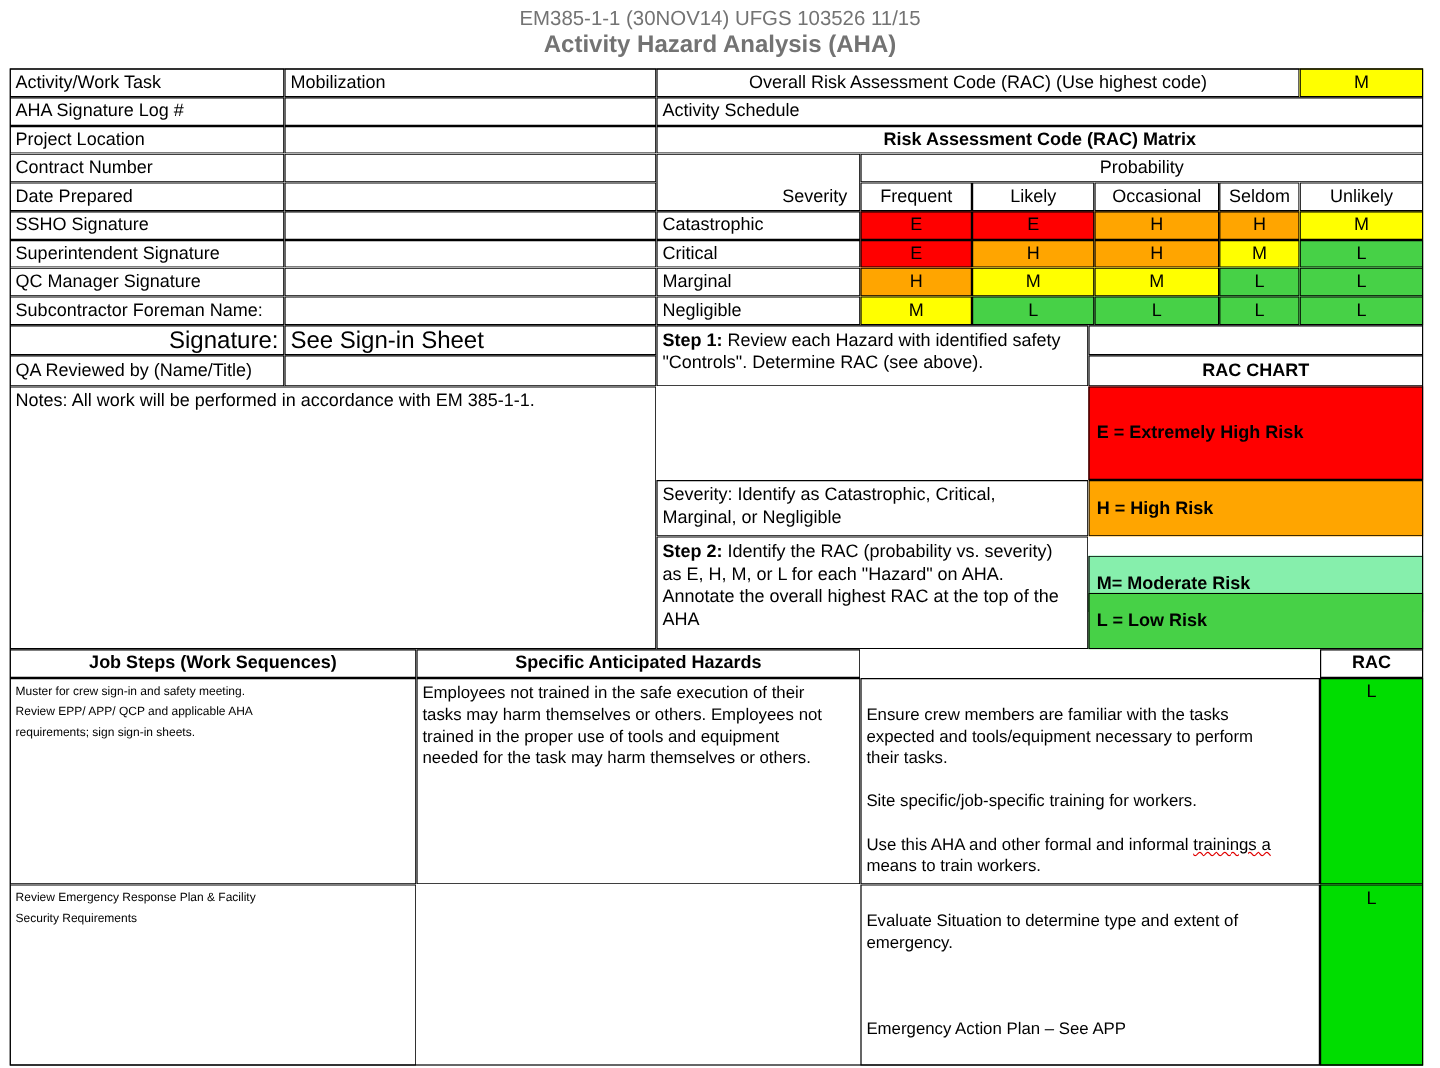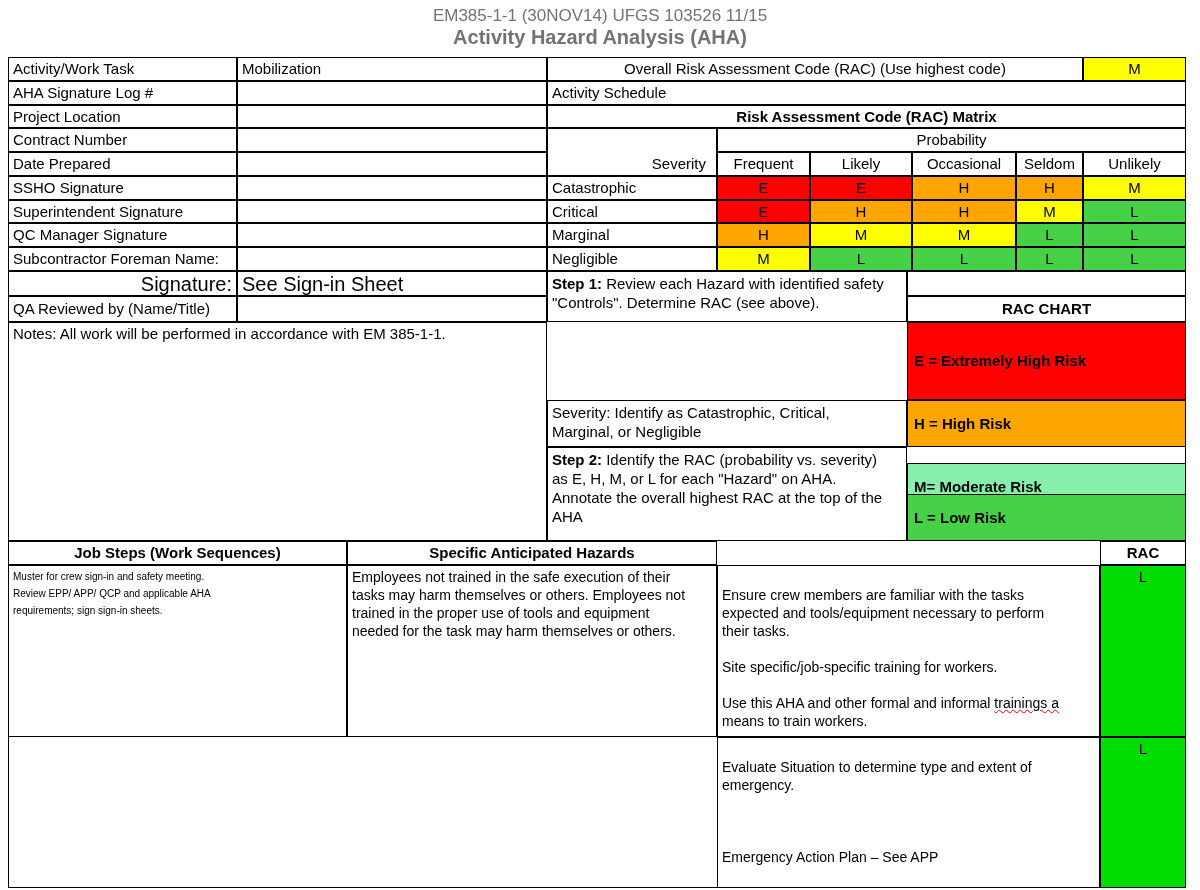--- a/index.html
+++ b/index.html
@@ -136,20 +136,22 @@
     <div class="para">Ensure crew members are familiar with the tasks
 expected and tools/equipment necessary to perform
 their tasks.</div>
     <div class="para">Site specific/job-specific training for workers.</div>
     <div class="para"><span>Use this AHA and other formal and informal </span><span class="mark-sp">trainings a</span><span>
 means to train workers.</span></div>
     
   </div>
   <div class="cell rac-top" style="left: 1100px; top: 565px; width: 86px; height: 172px; background: rgb(0, 221, 0);">L</div>
 
+  <div class="cell blk prelines f13" style="left:8px;top:737px;width:339px;height:151px">Review Emergency Response Plan &amp; Facility
+Security Requirements</div>
   <div class="cell blk prelines f14" style="left:717px;top:737px;width:383px;height:151px">
     <div class="para">Evaluate Situation to determine type and extent of
 emergency.</div>
     <div class="gap"></div>
     <div class="para">Emergency Action Plan – See APP</div>
   </div>
   <div class="cell rac-top" style="left: 1100px; top: 737px; width: 86px; height: 151px; background: rgb(0, 221, 0);">L</div>
 
   <div class="frame" style="left:8px;top:57px;width:1178px;height:831px"></div>
 </div>

